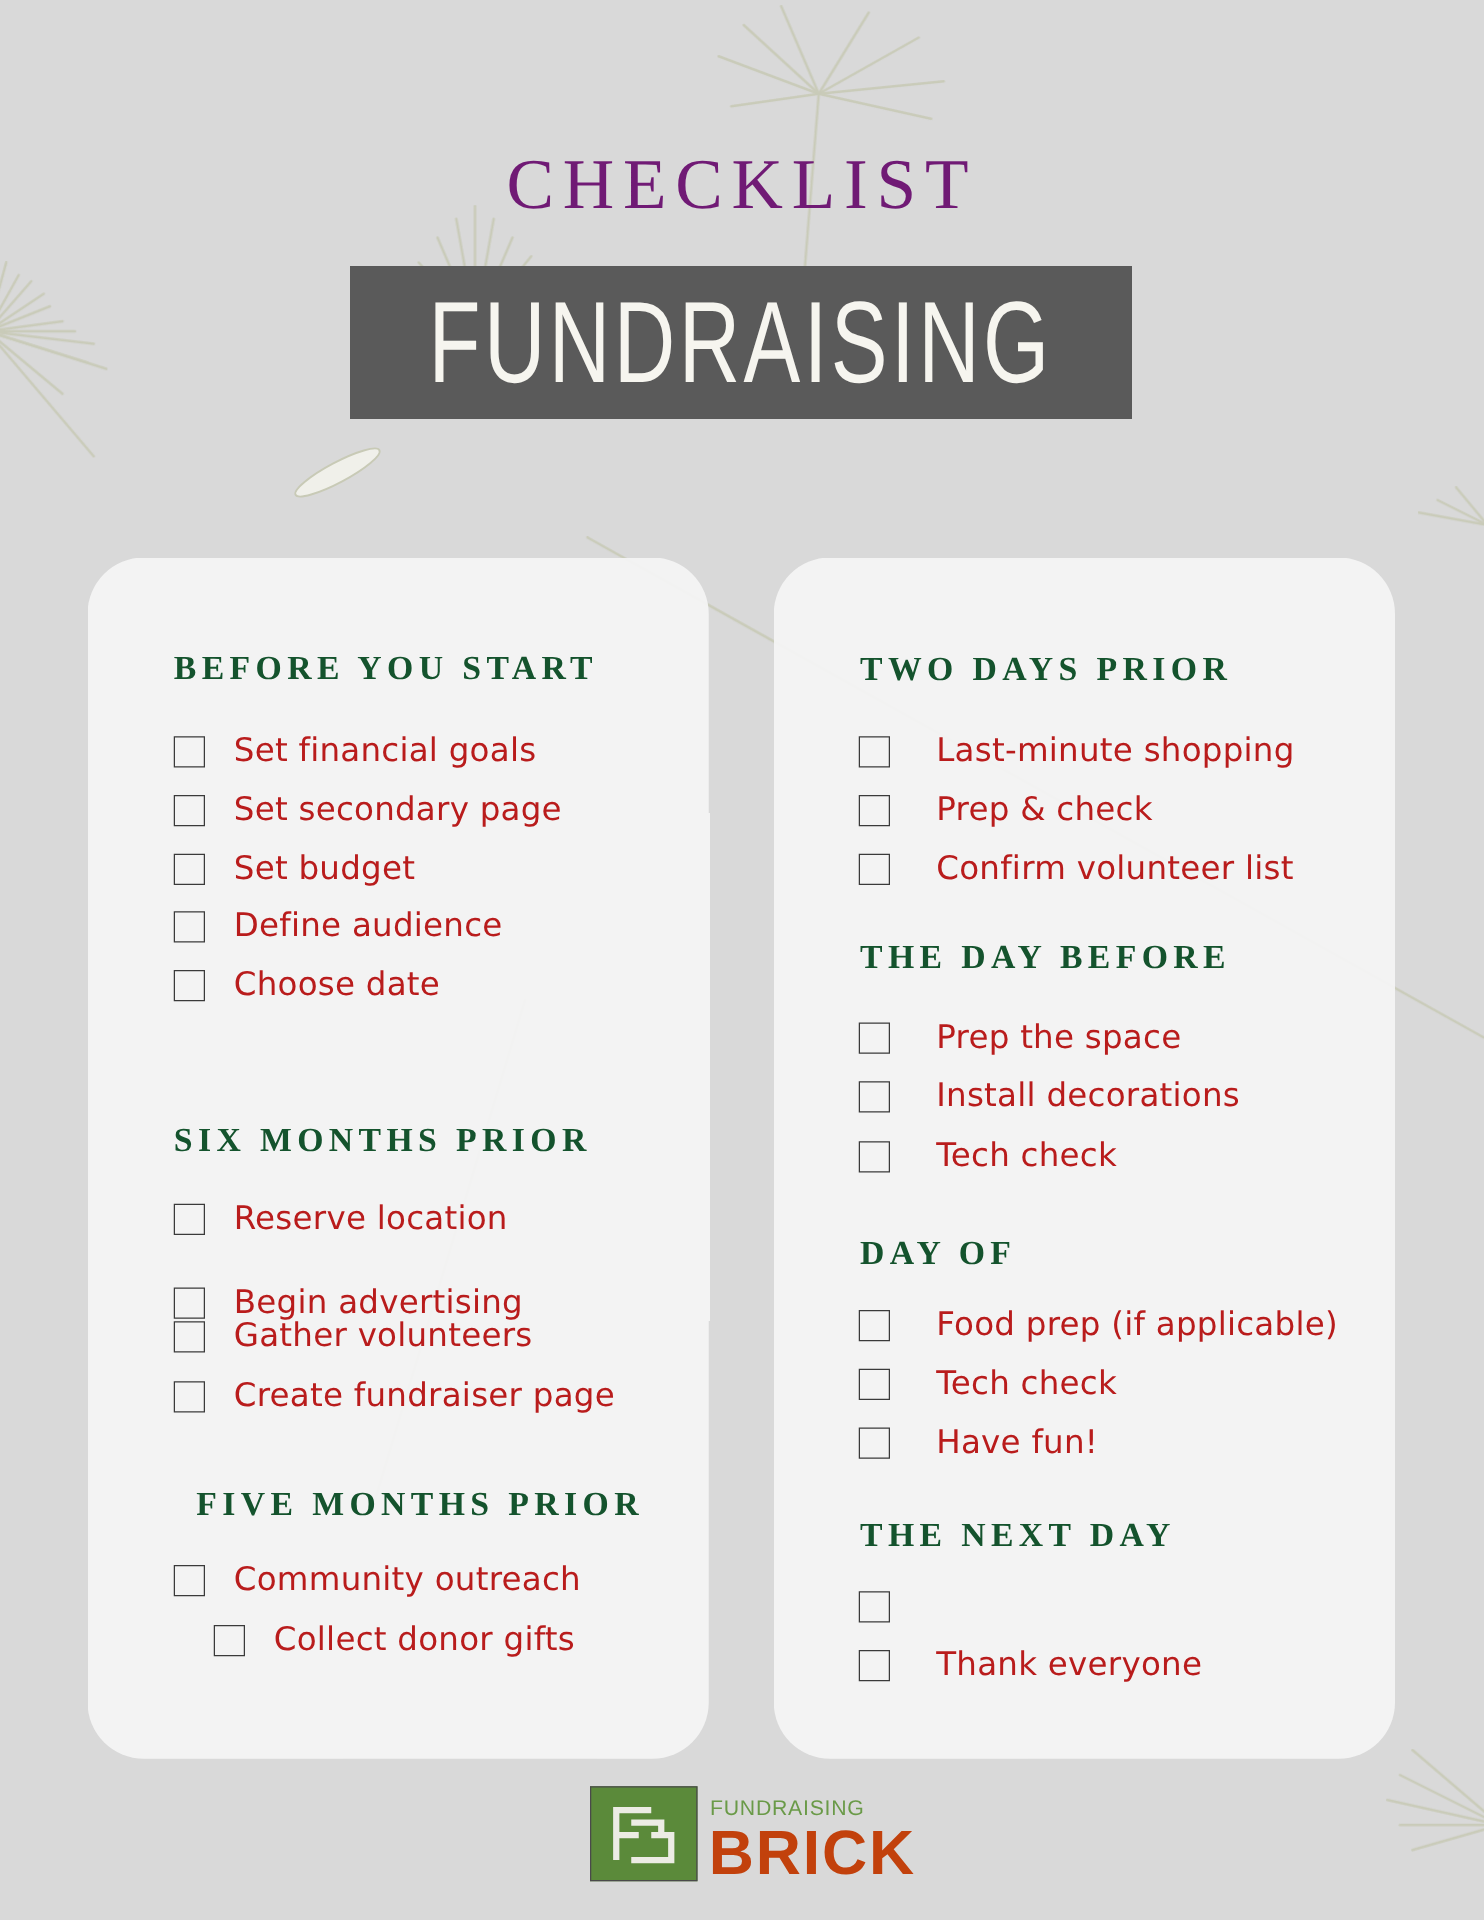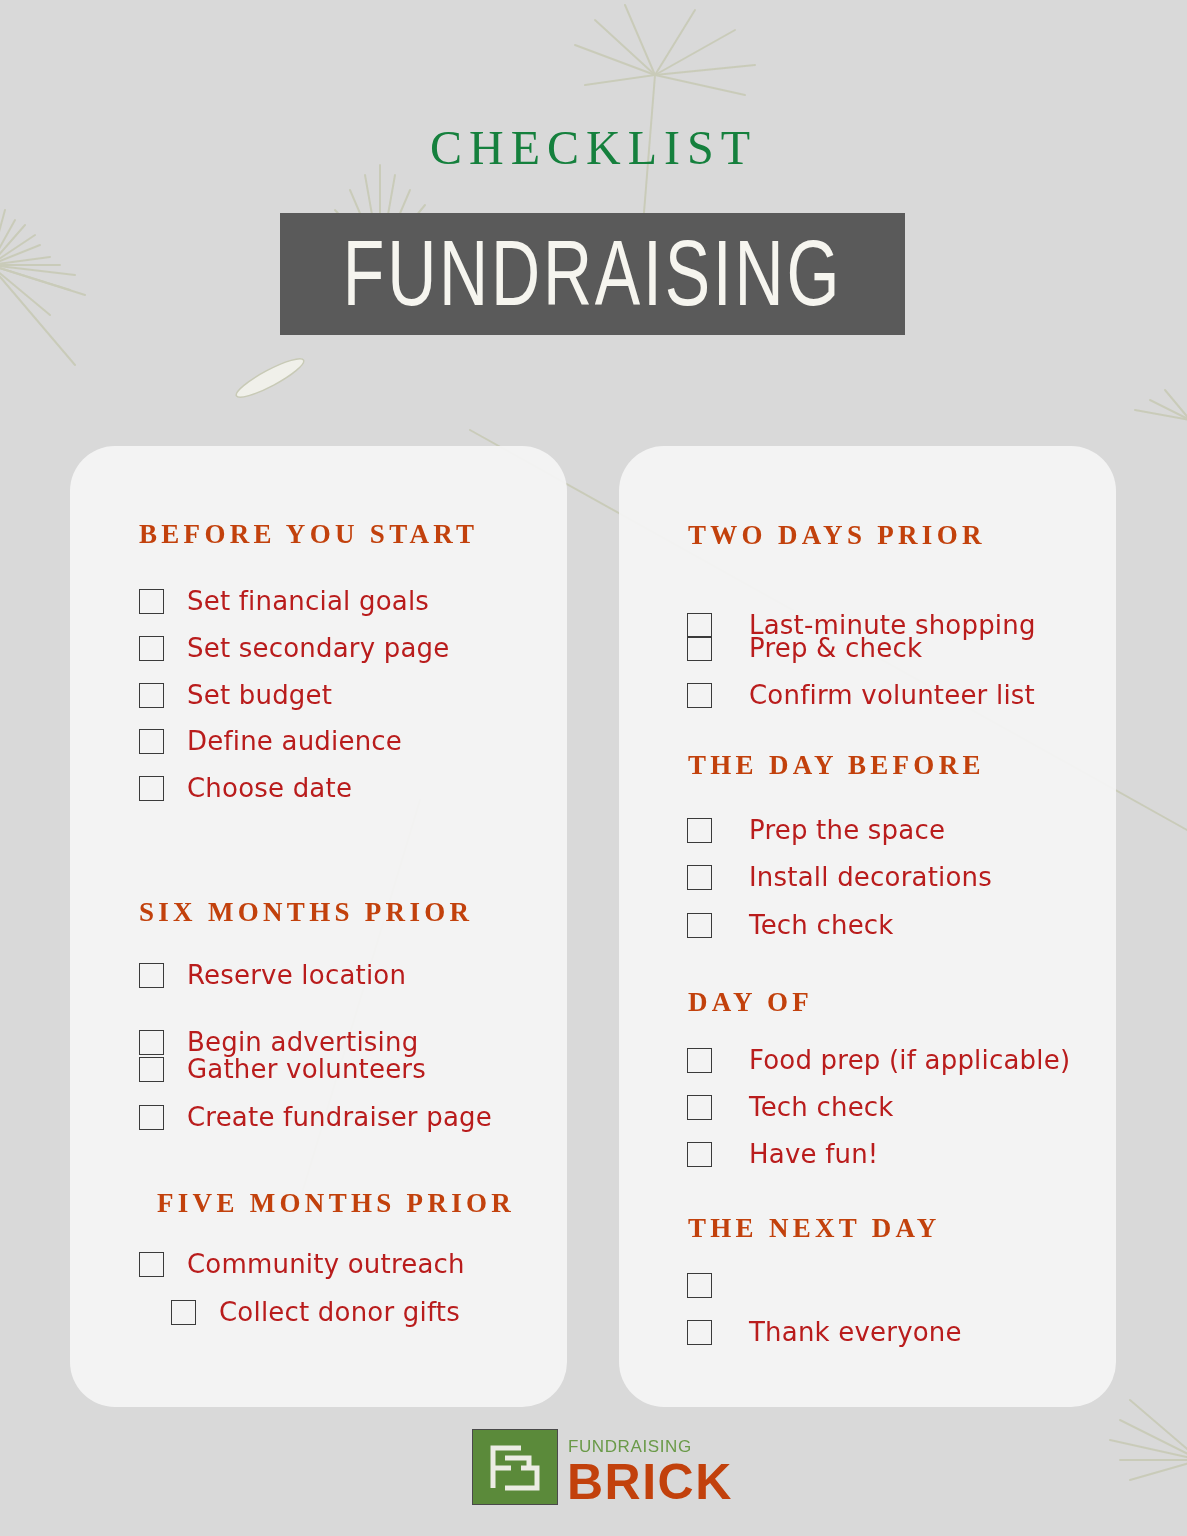--- a/index.html
+++ b/index.html
@@ -6,21 +6,21 @@
   body {
     width: 1187px; height: 1536px; position: relative; overflow: hidden;
     background: #d9d9d9;
     font-family: "DejaVu Sans", sans-serif;
     color: #141414;
   }
   .bg-deco { position: absolute; left: 0; top: 0; width: 1187px; height: 1536px; pointer-events: none; }
   .subtitle {
     position: absolute; left: 0; width: 1187px; top: 118px; text-align: center;
     font-family: "Liberation Serif", "DejaVu Serif", serif;
-    font-size: 48px; letter-spacing: 7px; color: #15803d; line-height: 60px;
+    font-size: 57px; letter-spacing: 7px; color: #701a75; line-height: 60px;
   }
   .banner {
     position: absolute; left: 280px; top: 213px; width: 625px; height: 122px;
     background: #5a5a5a; overflow: hidden;
   }
   .banner-text {
     position: absolute; left: 0; top: 0; width: 625px; height: 122px;
     text-align: center; line-height: 122px;
     font-family: "Liberation Sans Narrow", "Liberation Sans", sans-serif;
     font-size: 74px; letter-spacing: 3px; color: #f6f5ef; font-weight: normal;
@@ -28,21 +28,21 @@
   }
   .card {
     position: absolute; top: 446px; width: 497px; height: 961px;
     background: rgba(244,244,244,0.96); border-radius: 45px;
   }
   .card.left { left: 70px; }
   .card.right { left: 619px; }
   .section-title {
     position: absolute;
     font-family: "Liberation Serif", "DejaVu Serif", serif;
-    font-weight: bold; font-size: 27px; letter-spacing: 4.3px; color: #c2410c;
+    font-weight: bold; font-size: 27px; letter-spacing: 4.3px; color: #14532d;
     white-space: nowrap; line-height: 30px;
   }
   .item { position: absolute; height: 40px; display: flex; align-items: center; white-space: nowrap; }
   .checkbox {
     width: 25px; height: 25px; border: 1.6px solid #3a3a3a; box-sizing: border-box;
     background: transparent; flex: none;
   }
   .label {
     font-family: "DejaVu Sans", sans-serif; font-size: 26px; color: #b91c1c;
     letter-spacing: 0.2px; line-height: 40px;
@@ -179,21 +179,21 @@
       <span class="label">Community outreach</span>
     </div>
   <div class="item" style="left:69px; top:846px;padding-left:32px;">
       <span class="checkbox"></span>
       <span class="label">Collect donor gifts</span>
     </div>
 </div>
 
 <div class="card right">
   <div class="section-title" style="left:69px; top:74px;">TWO DAYS PRIOR</div>
-  <div class="item" style="left:68px; top:135px;margin-top:24px;">
+  <div class="item" style="left:68px; top:135px;">
       <span class="checkbox"></span>
       <span class="label">Last-minute shopping</span>
     </div>
   <div class="item" style="left:68px; top:182px;">
       <span class="checkbox"></span>
       <span class="label">Prep &amp; check</span>
     </div>
   <div class="item" style="left:68px; top:229px;">
       <span class="checkbox"></span>
       <span class="label">Confirm volunteer list</span>

